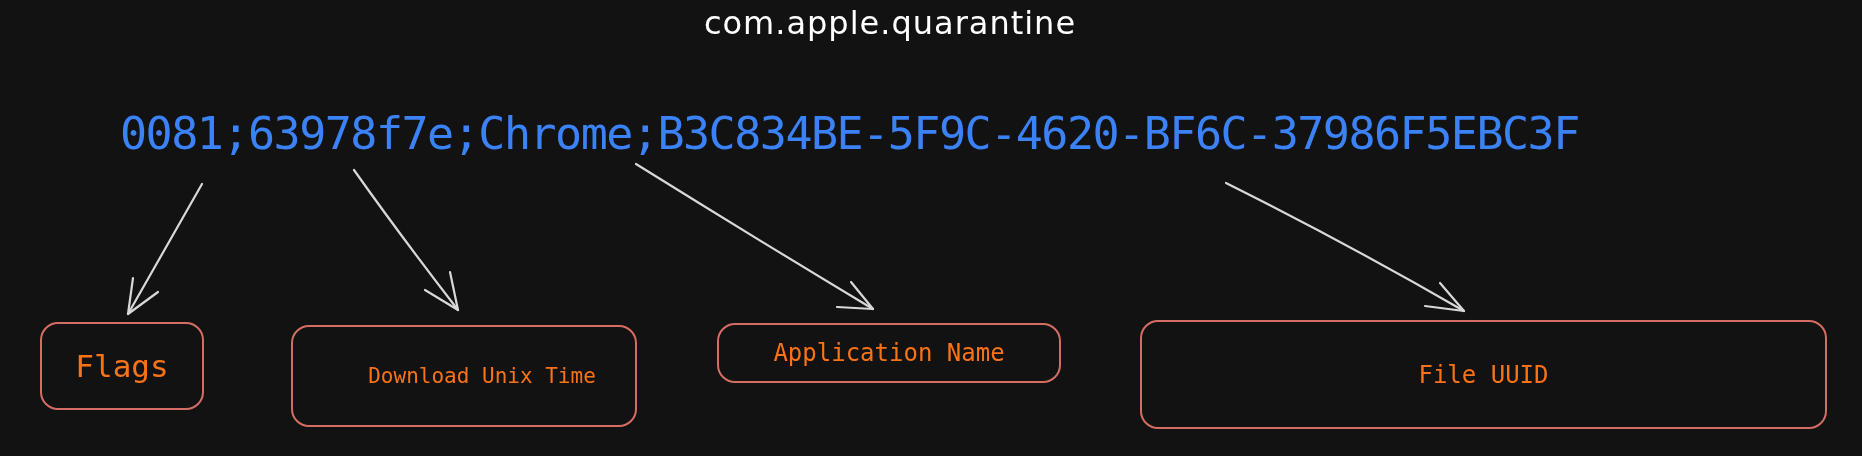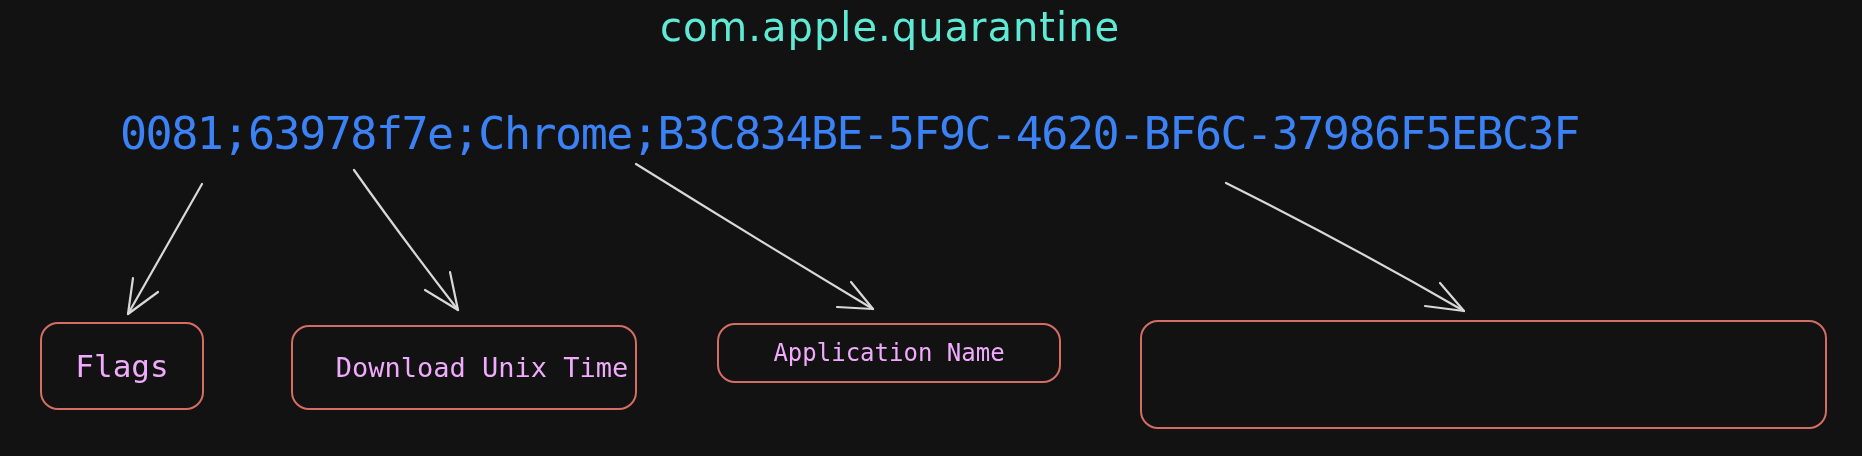--- a/index.html
+++ b/index.html
@@ -7,49 +7,49 @@
       width: 1862px; height: 456px;
       background: #121212;
       position: relative;
       overflow: hidden;
       font-family: "DejaVu Sans Mono", monospace;
     }
     .title {
       position: absolute;
       left: 0; width: 1780px; top: 4px;
       text-align: center;
-      color: #5eead4;
+      color: #ffffff;
       font-family: "DejaVu Sans", sans-serif;
-      font-size: 40px;
+      font-size: 32px;
       letter-spacing: 1px;
       font-weight: normal;
     }
     .value {
       position: absolute;
       left: 120px; top: 107px;
       color: #3b82f6;
       font-family: "DejaVu Sans Mono", monospace;
       font-size: 45px;
       letter-spacing: -1.5px;
       white-space: nowrap;
     }
     svg.arrows { position: absolute; left: 0; top: 0; }
     .box {
       position: absolute;
       border: 2.5px solid #d46d64;
       border-radius: 18px;
-      color: #f0abfc;
+      color: #f97316;
       display: flex; flex-direction: column;
       align-items: center; justify-content: center;
       text-align: center;
       box-sizing: border-box;
       white-space: nowrap;
     }
     .box-flags { left: 40px; top: 322px; width: 164px; height: 88px; font-size: 31px; }
-    .box-time  { left: 291px; top: 325px; width: 346px; height: 85px; font-size: 27px; padding-left: 36px; }
+    .box-time  { left: 291px; top: 325px; width: 346px; height: 102px; font-size: 21px; padding-left: 36px; }
     .box-app   { left: 717px; top: 323px; width: 344px; height: 60px; font-size: 24px; }
     .box-uuid  { left: 1140px; top: 320px; width: 687px; height: 109px; font-size: 24px; line-height: 34px; }
   </style>
 </head>
 <body>
 
 <div class="title">com.apple.quarantine</div>
 
 <div class="value">0081;63978f7e;Chrome;B3C834BE-5F9C-4620-BF6C-37986F5EBC3F</div>
 
@@ -80,13 +80,14 @@
 
 <div class="box box-time">
   <span>Download Unix Time</span>
 </div>
 
 <div class="box box-app">
   <span>Application Name</span>
 </div>
 
 <div class="box box-uuid">
+  <span>File UUID</span>
 </div>
 
 </body></html>

